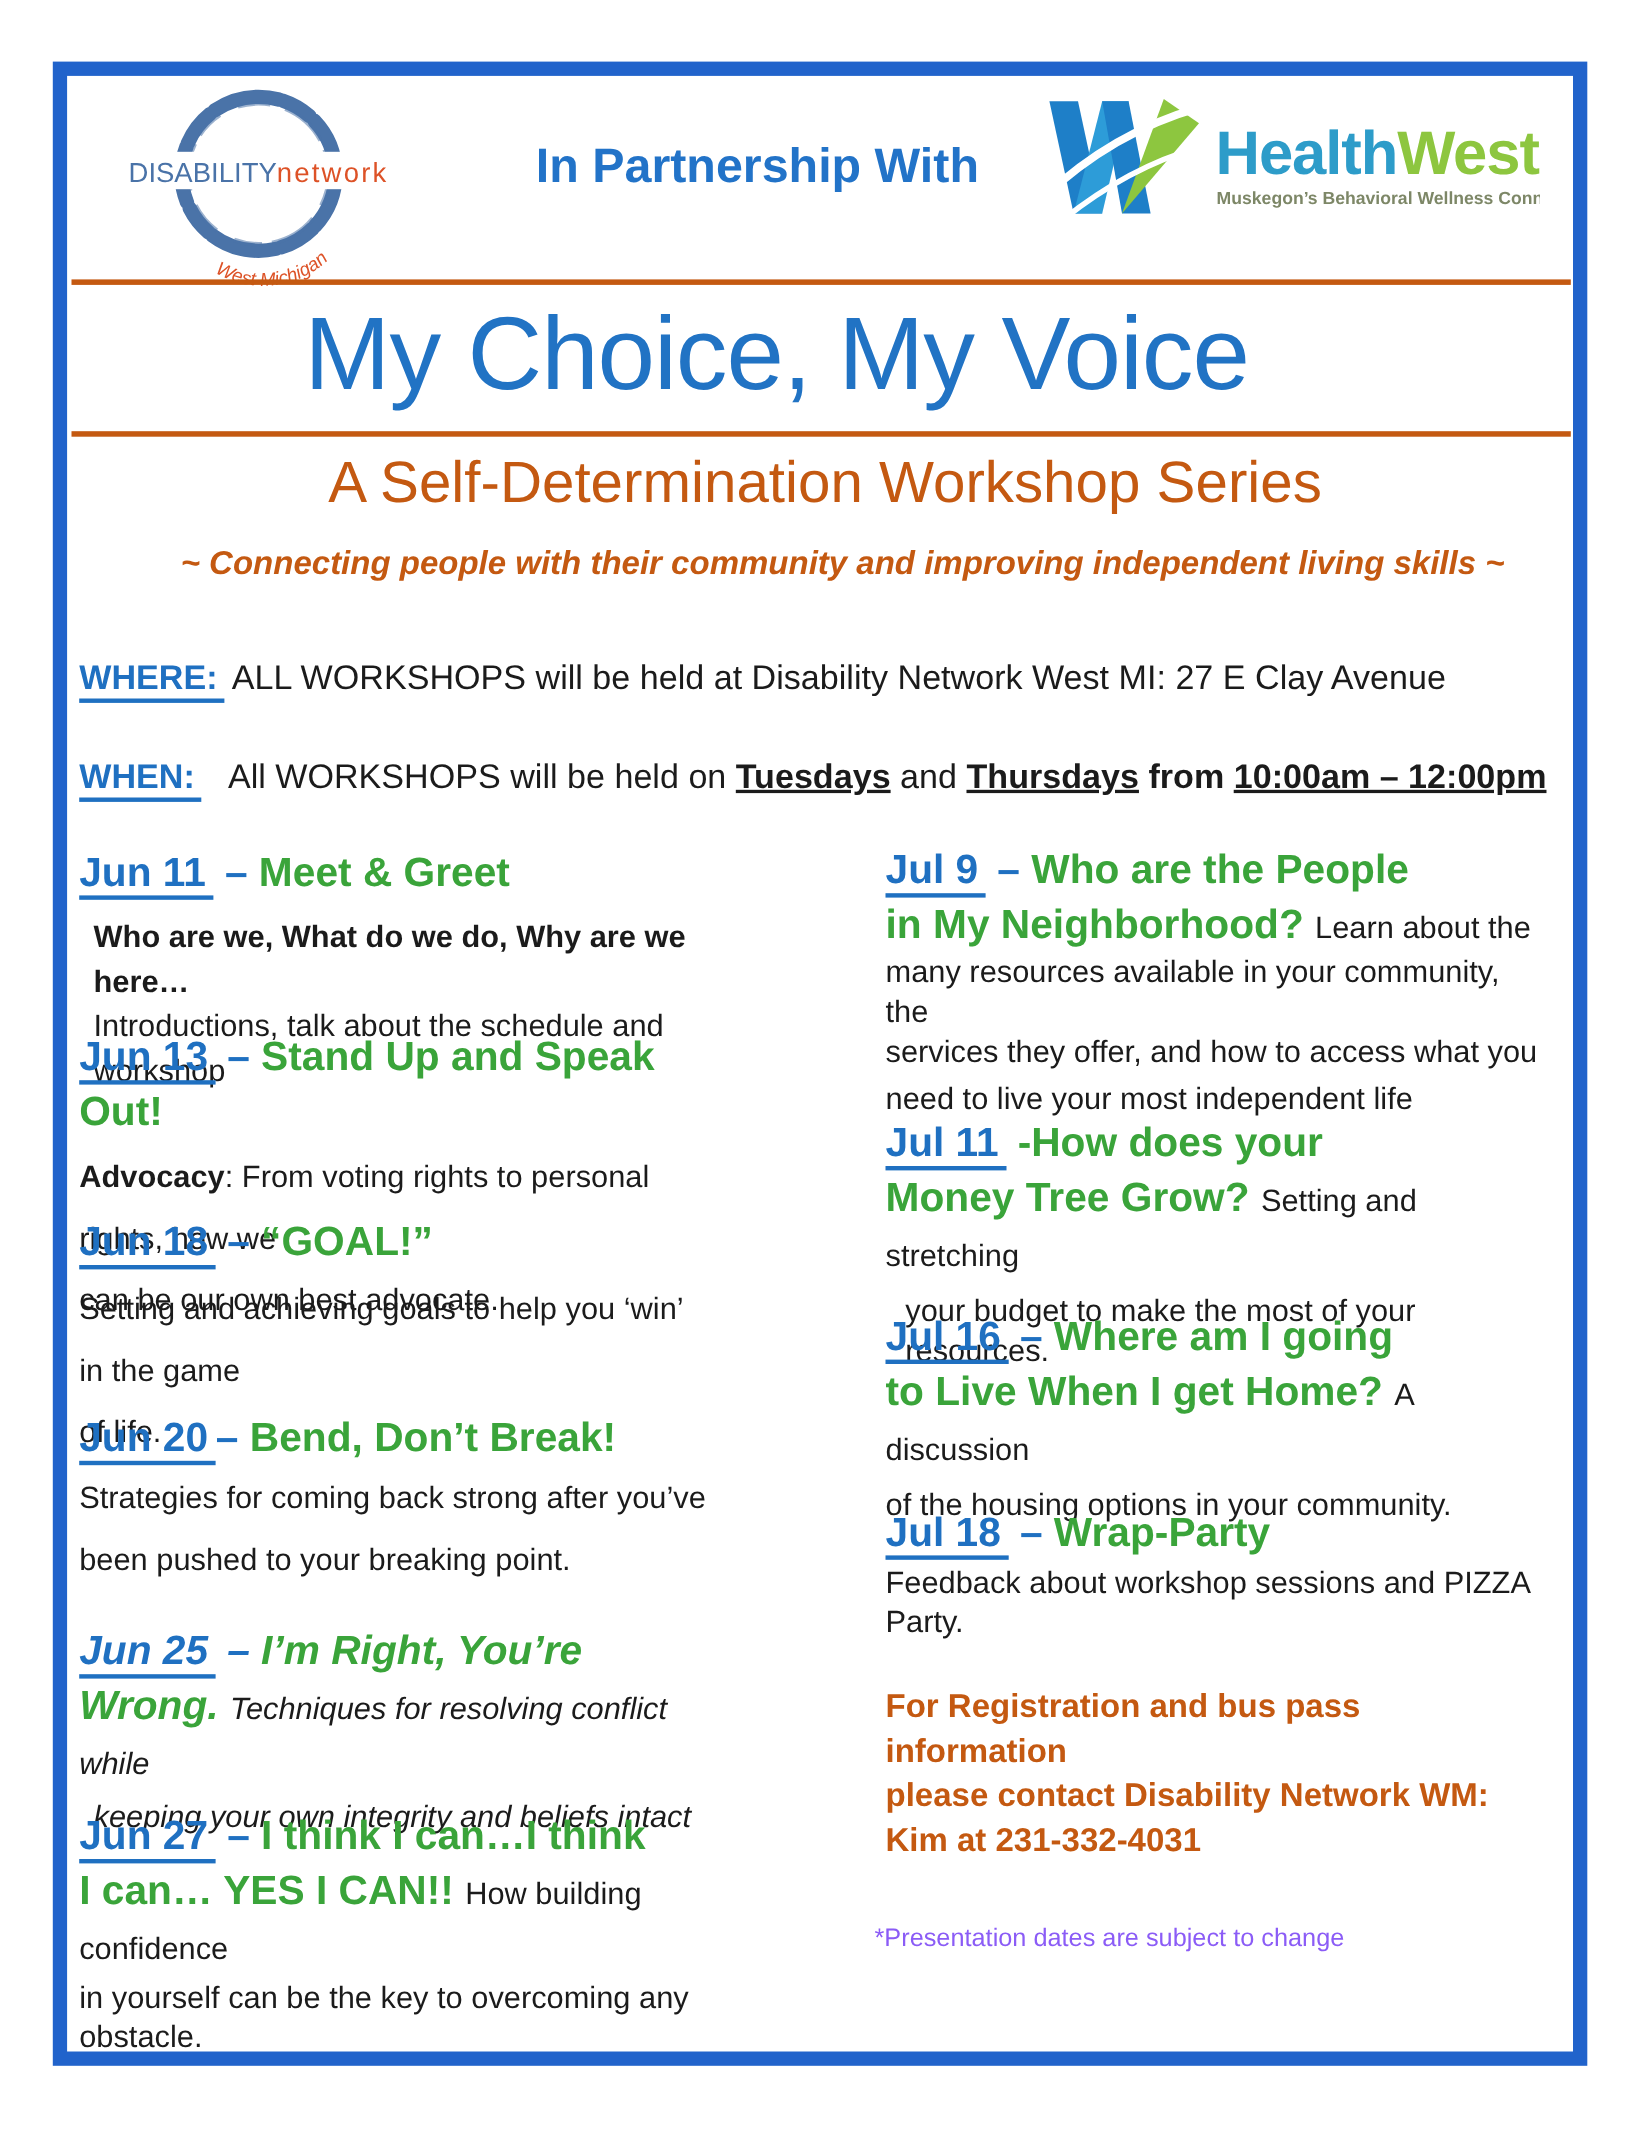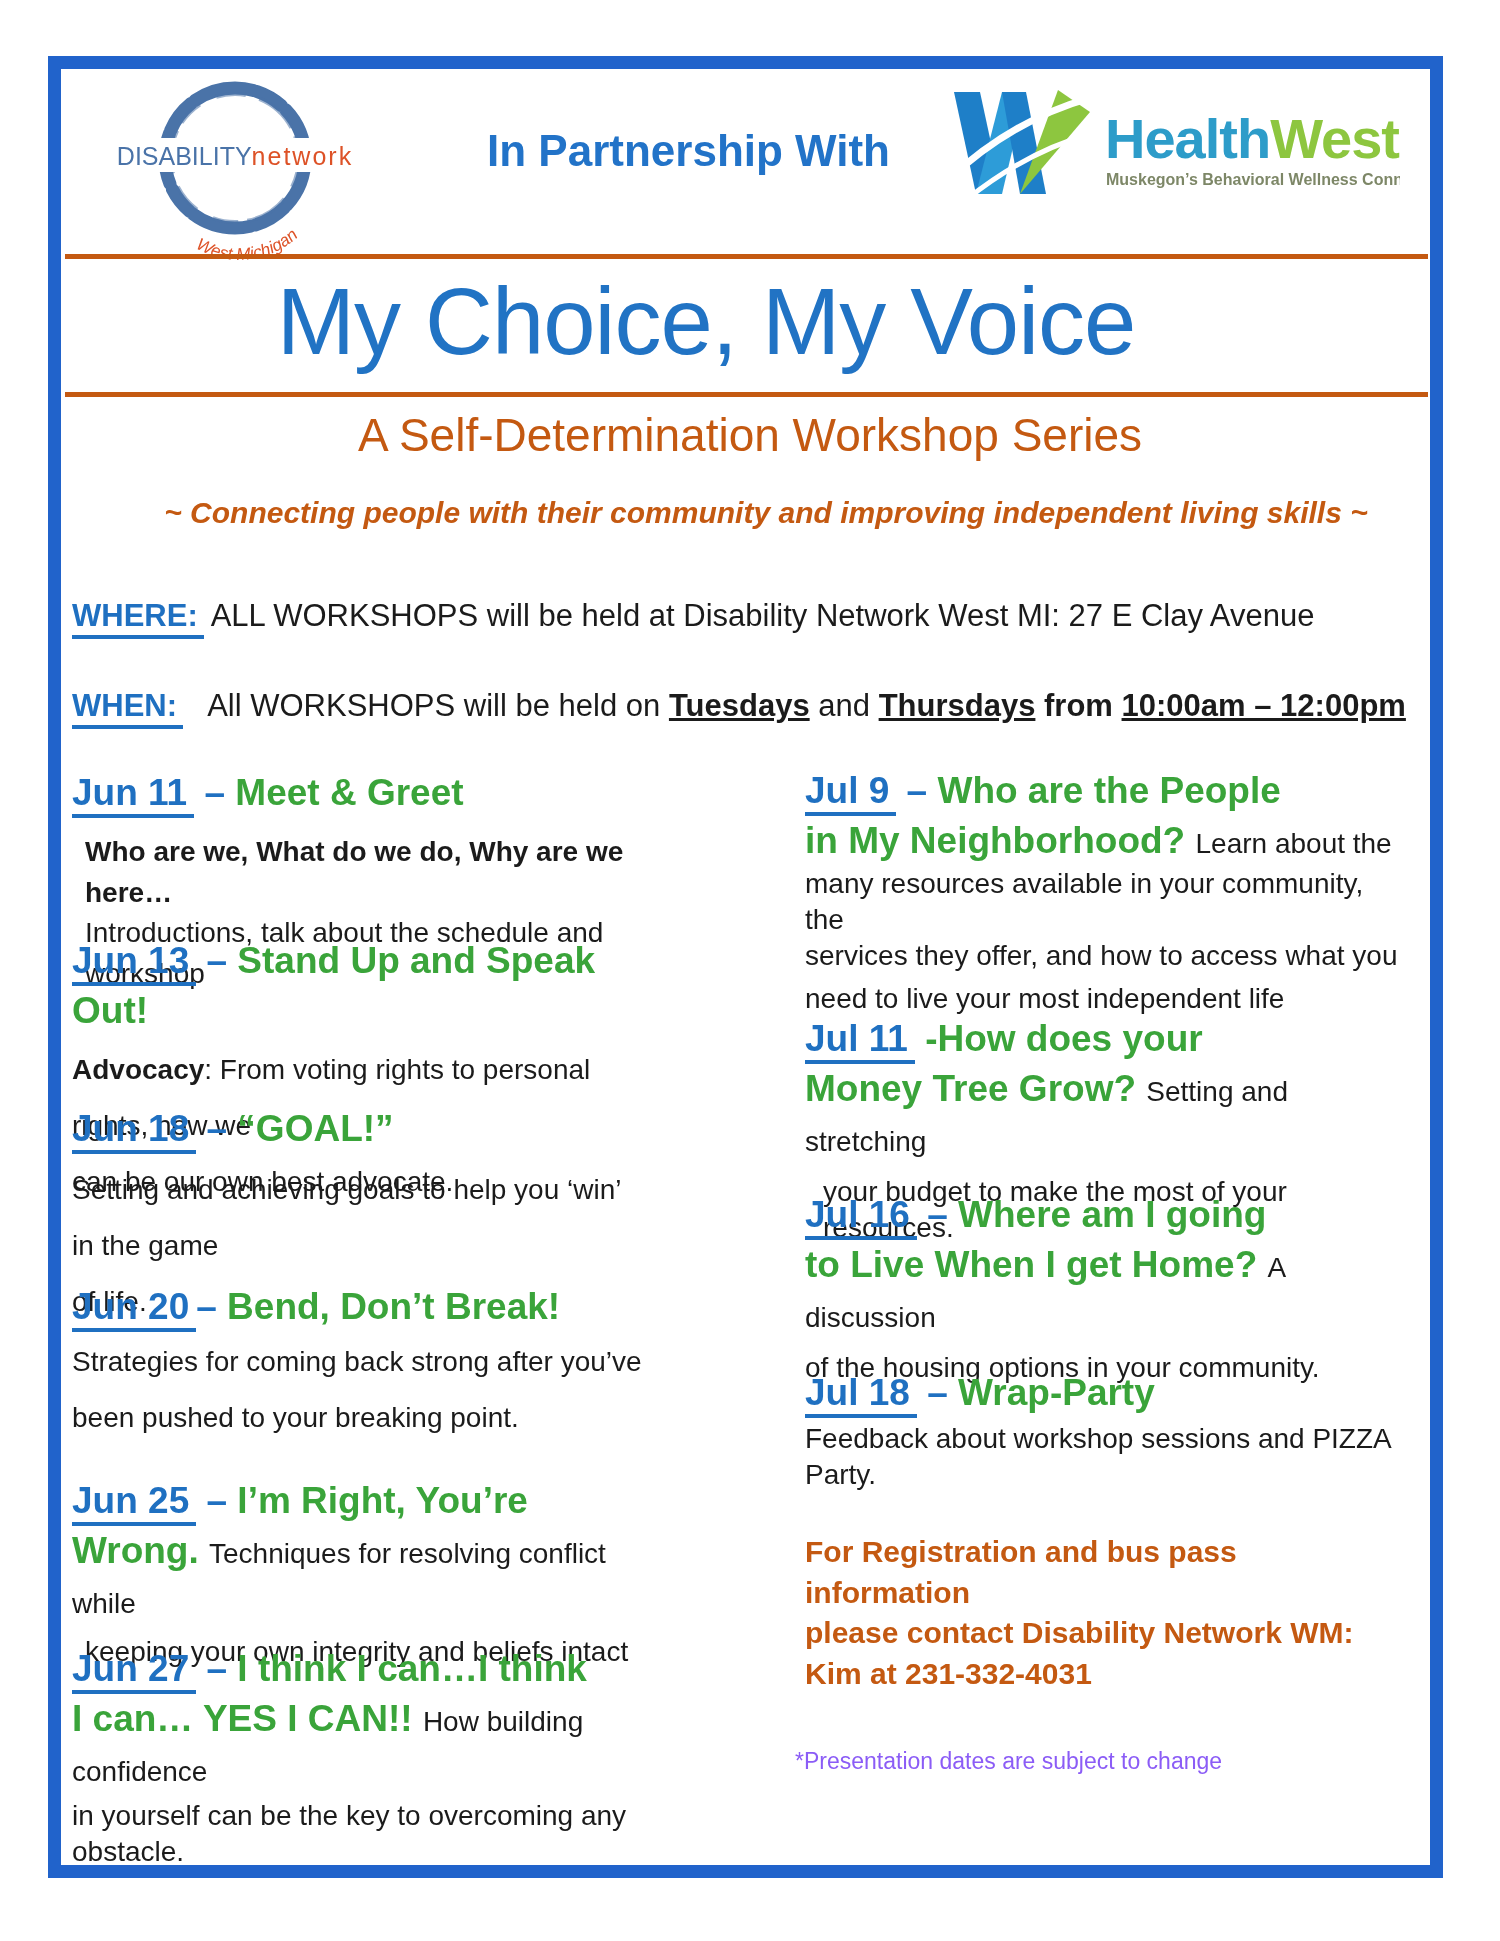--- a/index.html
+++ b/index.html
@@ -5,21 +5,21 @@
   html,body{margin:0;padding:0;background:#ffffff;}
   body{width:1500px;height:1941px;position:relative;font-family:"Liberation Sans",sans-serif;-webkit-font-smoothing:antialiased;}
   .frame{position:absolute;left:48px;top:56px;width:1369px;height:1796px;border:13px solid #2163cb;background:#ffffff;}
   .abs{position:absolute;}
   
   .partnership{left:420px;top:126px;width:470px;text-align:right;font-size:44px;color:#2273c8;font-weight:600;}
   
   .rule{left:65px;width:1363px;height:5px;background:#c45911;}
   
   .title{left:0;top:268px;width:1412px;text-align:center;font-size:94px;color:#2173c4;font-weight:400;letter-spacing:-1px;}
-  .subtitle{left:0;top:408px;width:1500px;text-align:center;font-size:46px;color:#c45911;font-weight:400;}
+  .subtitle{left:0;top:408px;width:1500px;text-align:center;font-size:53px;color:#c45911;font-weight:400;}
   .tagline{left:16px;top:496px;width:1500px;text-align:center;font-size:30px;color:#c45911;font-weight:700;font-style:italic;}
   
   .infoline{left:72px;width:1340px;font-size:31px;color:#1b1b1b;}
   .lbl{color:#1f70c1;font-weight:700;border-bottom:4px solid #1f70c1;padding-right:6px;padding-bottom:2px;}
   .u{text-decoration:underline;}
   .b{font-weight:700;}
   
   .entry{line-height:1.35;}
   .entry .hline{font-size:37px;font-weight:700;line-height:1.35;}
   .date{color:#1f70c1;border-bottom:4px solid #1f70c1;padding-right:7px;padding-bottom:1px;}
@@ -132,21 +132,21 @@
 </div>
 
 <div class="abs entry" style="left:72px;top:1282px;width:575px;">
   <div class="hline"><span class="date">Jun 20</span><span class="dash">–</span> <span class="g">Bend, Don’t Break!</span></div>
   <div class="body lh-l" style="margin-top:2px;">
     <div>Strategies for coming back strong after you’ve</div>
     <div>been pushed to your breaking point.</div>
   </div>
 </div>
 
-<div class="abs entry" style="left:72px;top:1476px;width:575px;">
+<div class="abs entry" style="left:72px;top:1476px;width:575px;font-style:italic;">
   <div class="hline"><span class="date">Jun 25</span> <span class="dash">–</span> <span class="g">I’m Right, You’re</span></div>
   <div class="hline"><span class="g">Wrong.</span> <span class="body-inline">Techniques for resolving conflict while</span></div>
   <div class="body lh-m mt6">
     <div>keeping your own integrity and beliefs intact</div>
   </div>
 </div>
 
 <div class="abs entry" style="left:72px;top:1644px;width:575px;">
   <div class="hline"><span class="date">Jun 27</span> <span class="dash">–</span> <span class="g">I think I can…I think</span></div>
   <div class="hline"><span class="g">I can… YES I CAN!!</span> <span class="body-inline">How building confidence</span></div>

